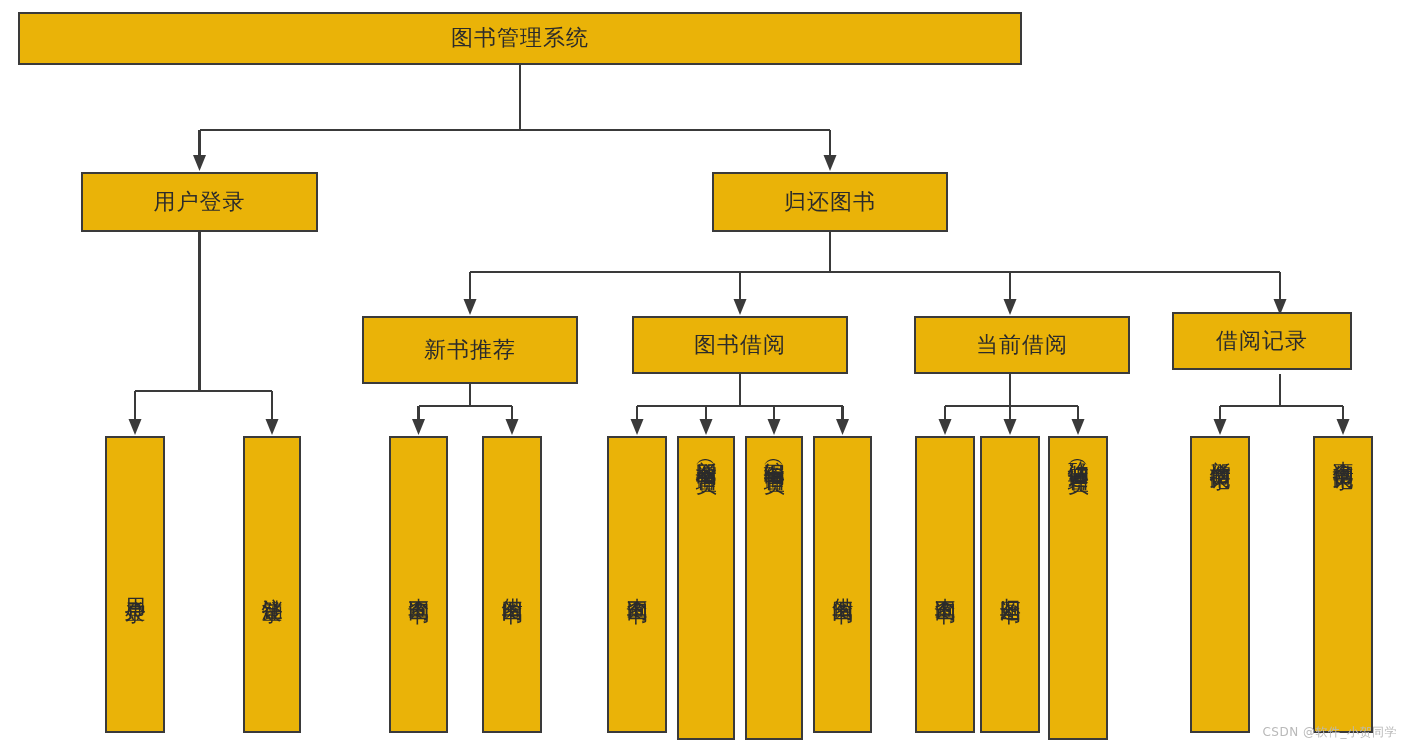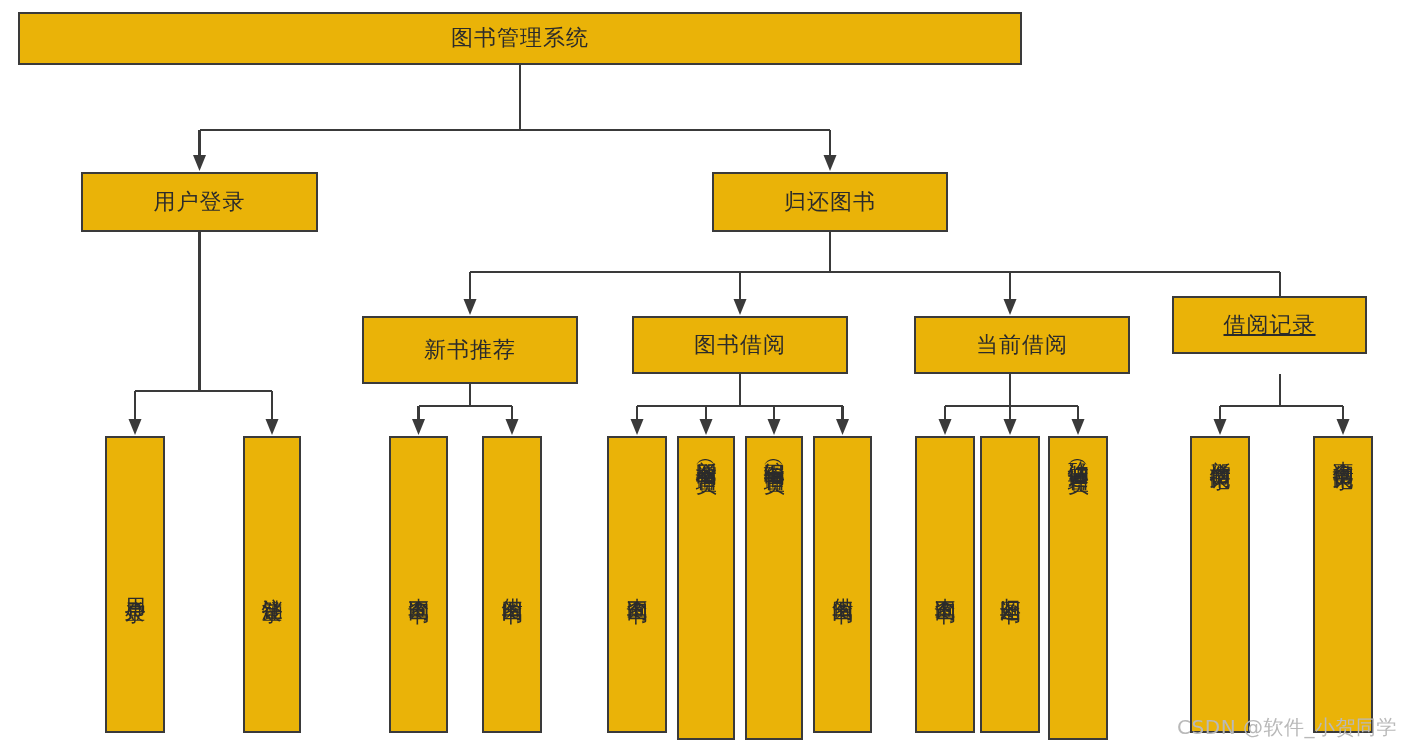--- a/index.html
+++ b/index.html
@@ -55,21 +55,21 @@
     white-space: nowrap;
   }
   .node-v.center-v {
     align-items: center;
     padding-top: 0;
   }
   #watermark {
     position: absolute;
     right: 8px;
     bottom: 6px;
-    font-size: 20px;
+    font-size: 12px;
     color: #b9b9b9;
     letter-spacing: 0.5px;
     white-space: nowrap;
   }
 </style>
 </head>
 <body>
 
 <div id="diagram-root">
   <svg id="edge-layer" viewBox="0 0 1405 747">
@@ -143,21 +143,21 @@
       </div>
       <div class="node node-h" style="left: 362px; top: 316px; width: 216px; height: 68px;">
         <span class="node-label">新书推荐</span>
       </div>
       <div class="node node-h" style="left: 632px; top: 316px; width: 216px; height: 58px; text-align: center;">
         <span class="node-label">图书借阅</span>
       </div>
       <div class="node node-h" style="left: 902px; top: 316px; width: 216px; height: 58px; margin-left: 12px;">
         <span class="node-label">当前借阅</span>
       </div>
-      <div class="node node-h" style="left: 1172px; top: 296px; width: 195px; height: 58px; text-decoration: underline;">
+      <div class="node node-h" style="left: 1172px; top: 312px; width: 180px; height: 58px;">
         <span class="node-label">借阅记录</span>
       </div>
       <div class="node node-v center-v" style="left: 105px; top: 436px; width: 60px; height: 297px;">
         <span class="node-label">用户登录</span>
       </div>
       <div class="node node-v center-v" style="left: 243px; top: 436px; width: 58px; height: 297px;">
         <span class="node-label">注销登录</span>
       </div>
       <div class="node node-v center-v" style="left: 389px; top: 436px; width: 59px; height: 297px;">
         <span class="node-label">查询图书</span>

